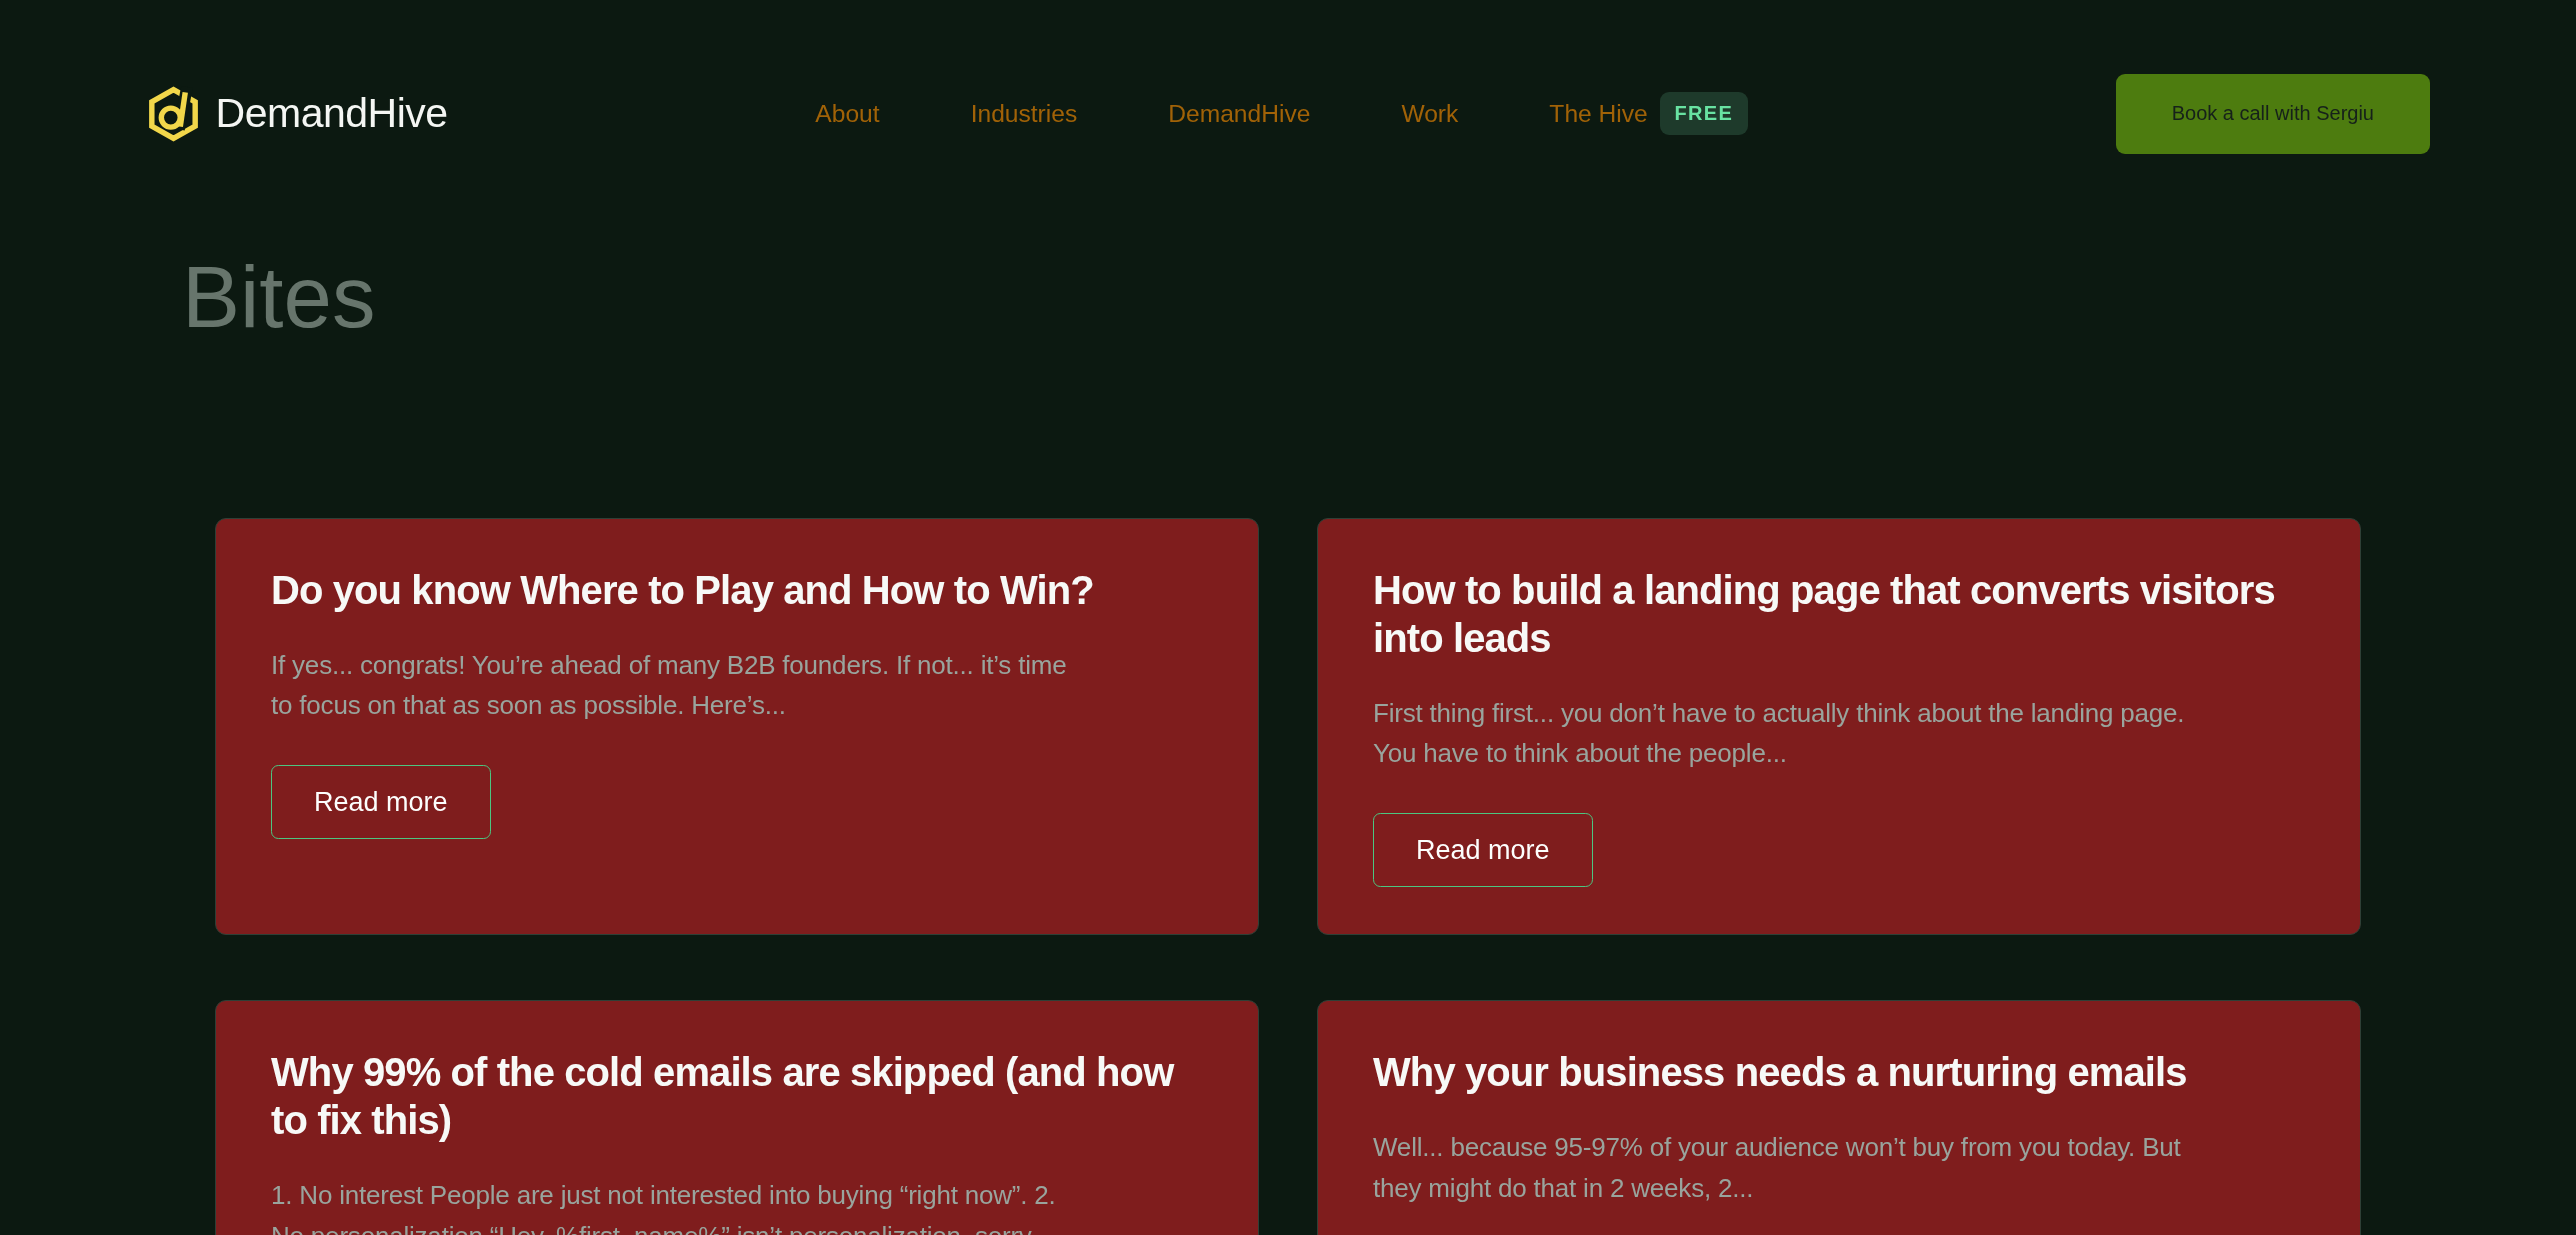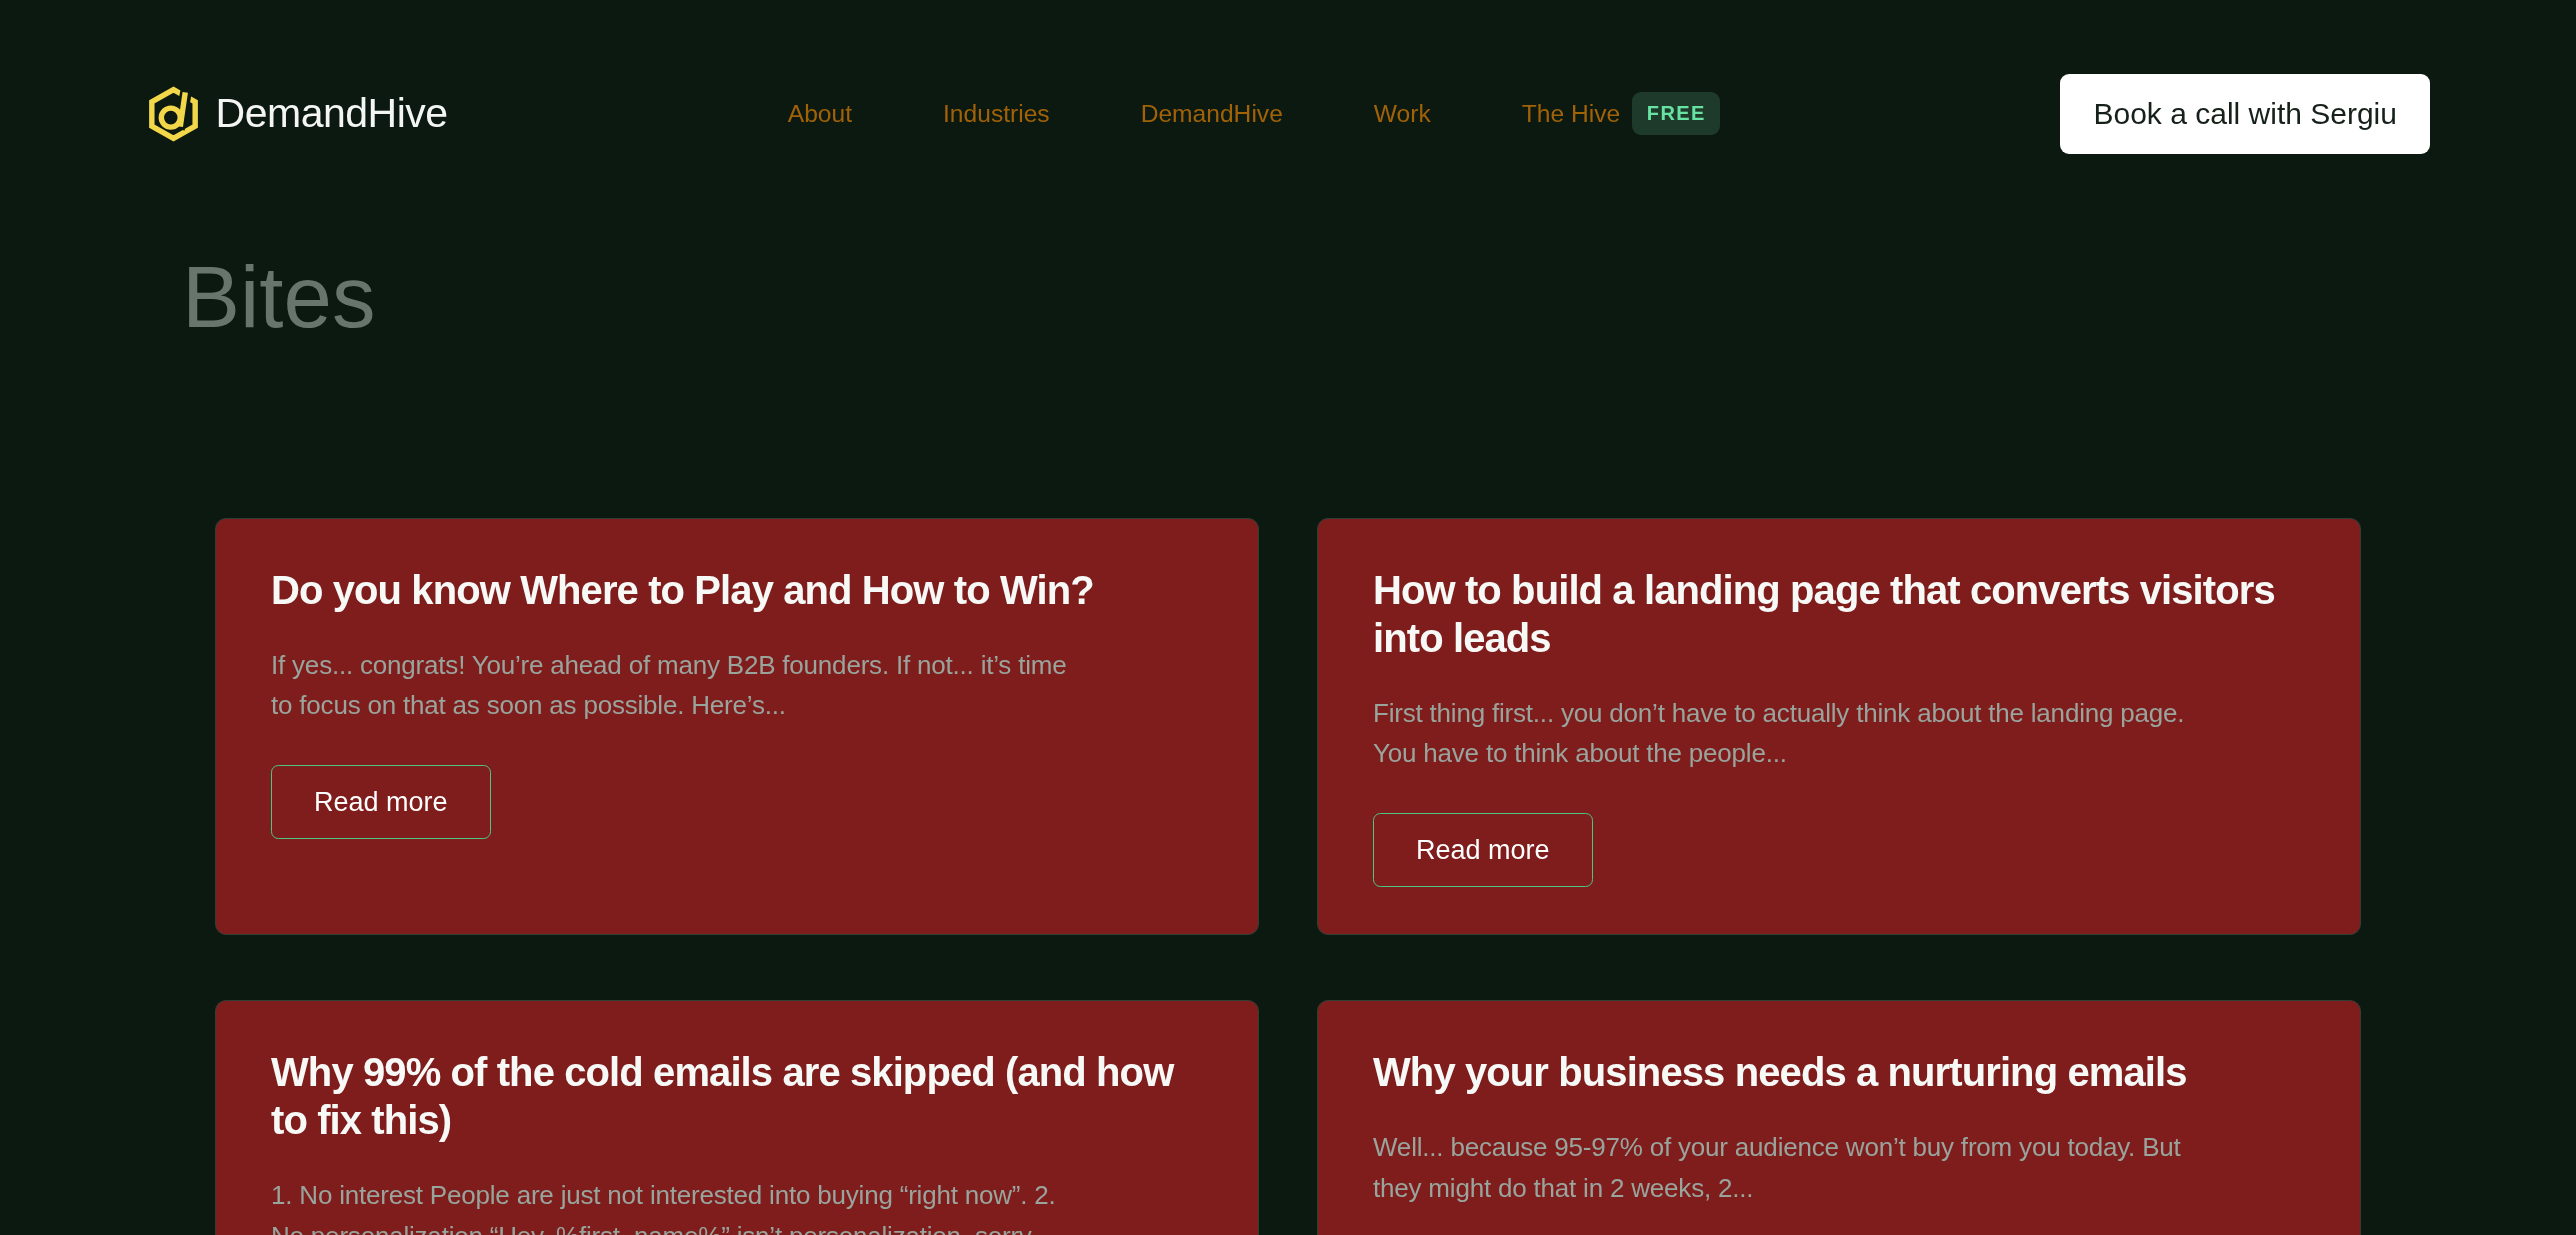--- a/index.html
+++ b/index.html
@@ -53,25 +53,25 @@
     font-size: 20px;
     font-weight: 700;
     letter-spacing: 1.4px;
     color: #68E2A2;
     background: #1E3A2B;
     padding: 10px 14.6px;
     border-radius: 9px;
   }
   .cta-button {
     height: 80px;
-    padding: 0 33px;
-    background: #ffffff;
+    padding: 0 56px;
+    background: #4d7c0f;
     color: #16211A;
     font-family: "Liberation Sans", sans-serif;
-    font-size: 30px;
+    font-size: 20px;
     font-weight: 500;
     border: none;
     border-radius: 9px;
     cursor: pointer;
     white-space: nowrap;
   }
 
   
   .hero {
     padding-left: 182px;

